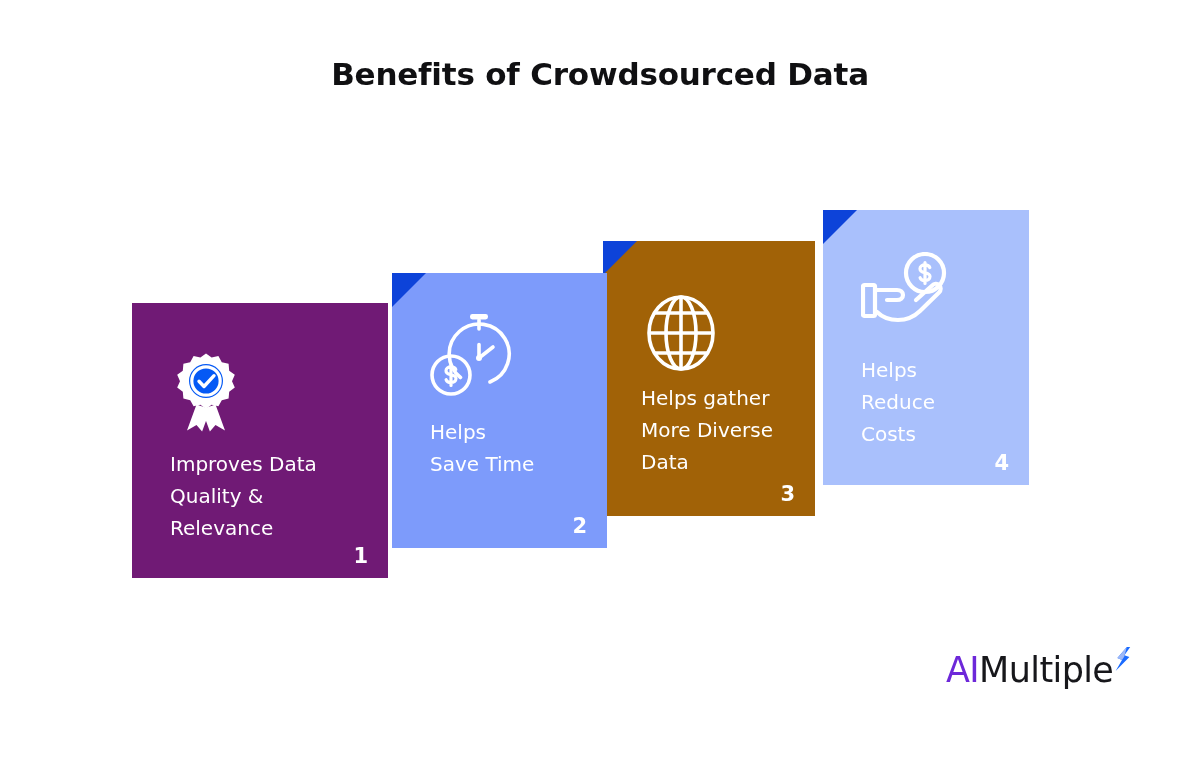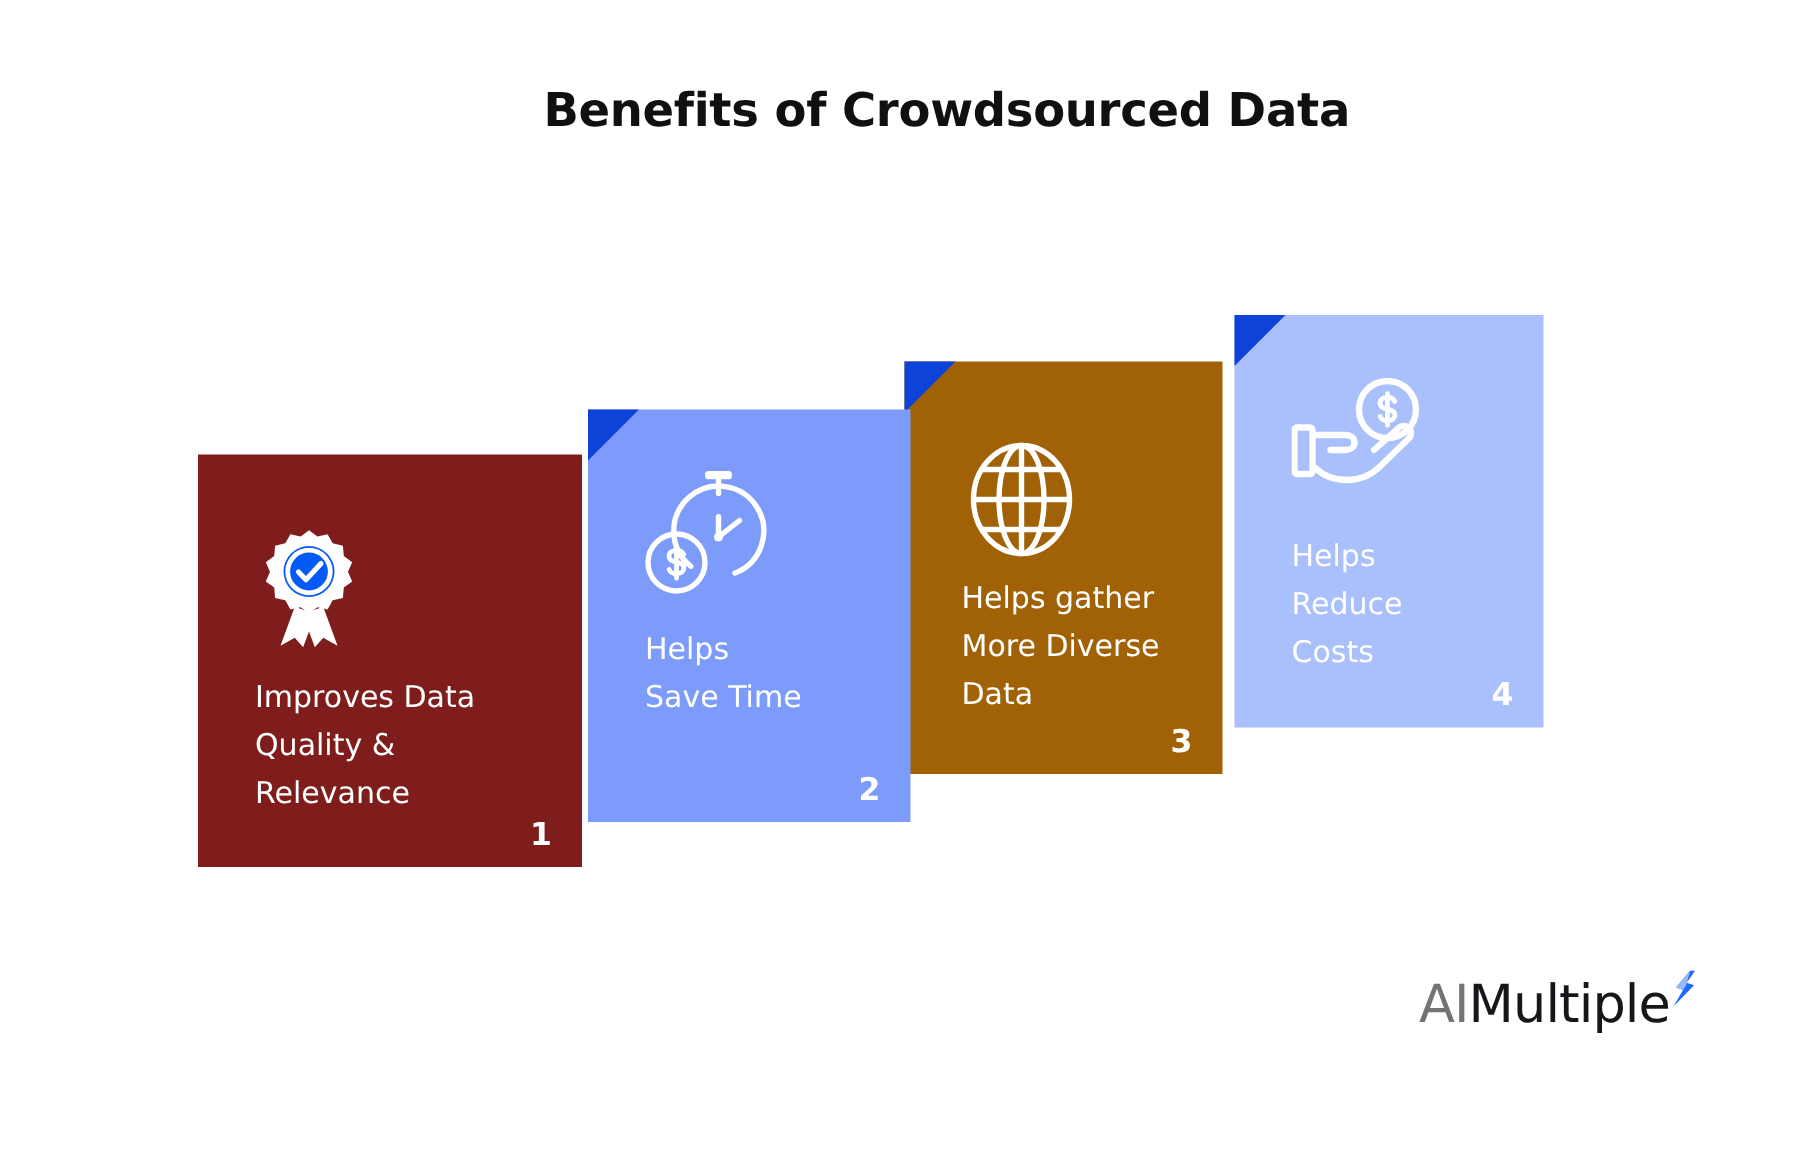--- a/index.html
+++ b/index.html
@@ -16,21 +16,21 @@
     font-family: "Liberation Sans", sans-serif;
     -webkit-font-smoothing: antialiased;
   }
 
   
   .title-block {
     position: absolute;
     left: 300px;
     top: 52px;
     width: 600px;
-    text-align: right;
+    text-align: center;
   }
   .title-line {
     font-family: "DejaVu Sans", sans-serif;
     font-weight: 700;
     font-size: 31px;
     line-height: 44px;
     color: #101012;
     letter-spacing: -0.2px;
     white-space: nowrap;
   }
@@ -80,21 +80,21 @@
     right: 20px;
     bottom: 11px;
     font-family: "DejaVu Sans", sans-serif;
     font-weight: 700;
     font-size: 21px;
     line-height: 21px;
     color: #ffffff;
   }
 
   
-  #card-1 { left: 132px; top: 303px; width: 256px; height: 275px; background: #7f1d1d; z-index: 4; }
+  #card-1 { left: 132px; top: 303px; width: 256px; height: 275px; background: #701a75; z-index: 4; }
   #card-2 { left: 392px; top: 273px; width: 215px; height: 275px; background: #7d9bfb; z-index: 3; }
   #card-3 { left: 603px; top: 241px; width: 212px; height: 275px; background: #a16207; z-index: 2; }
   #card-4 { left: 823px; top: 210px; width: 206px; height: 275px; background: #a9c0fc; z-index: 1; }
 
   #card-1 .card-icon { top: 48px; }
   #card-2 .card-icon { top: 38px; }
   #card-3 .card-icon { top: 52px; }
   #card-4 .card-icon { top: 42px; }
 
   #card-1 .card-text { top: 145px; }
@@ -112,21 +112,21 @@
     align-items: center;
   }
   .logo-text {
     font-family: "DejaVu Sans", sans-serif;
     font-size: 35px;
     line-height: 35px;
     font-weight: 400;
     letter-spacing: -0.6px;
     white-space: nowrap;
   }
-  .logo-ai { color: #737373; }
+  .logo-ai { color: #6d28d9; }
   .logo-multiple { color: #17171b; }
   .logo-mark {
     margin-left: 1px;
     margin-top: -18px;
   }
 </style>
 </head>
 <body>
 
 <div class="title-block">

